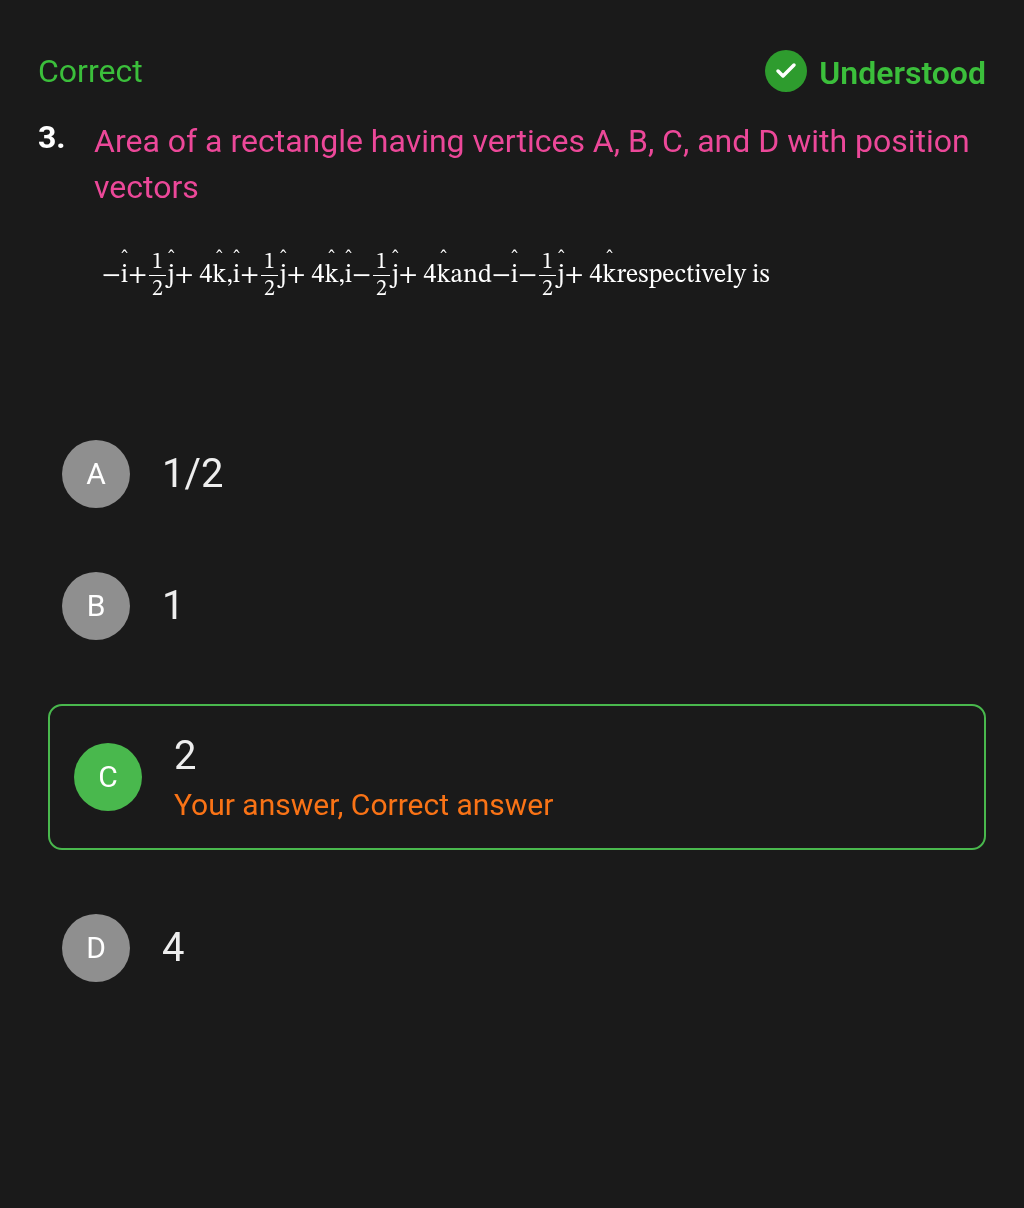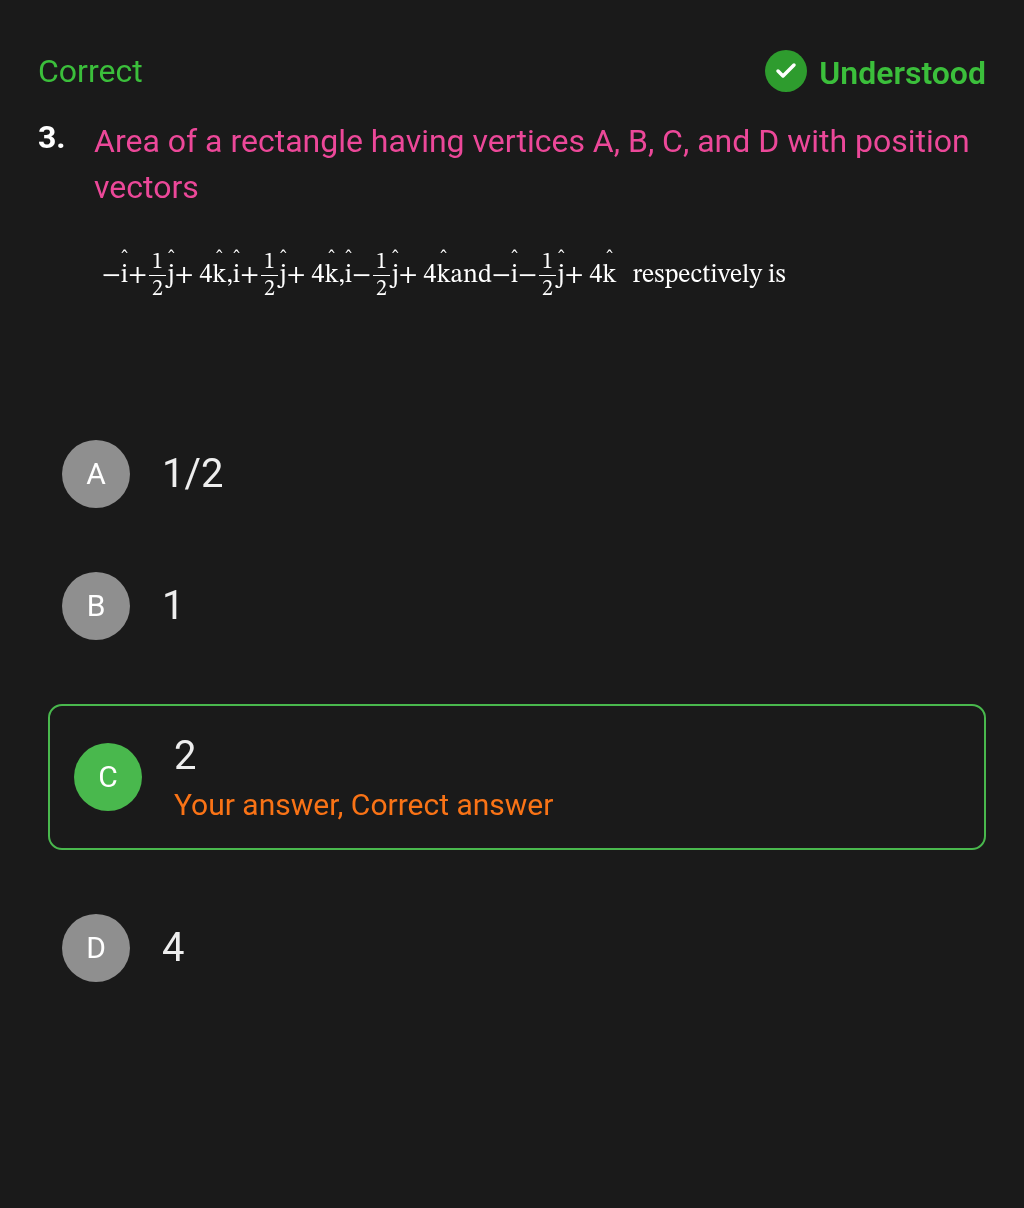--- a/index.html
+++ b/index.html
@@ -84,21 +84,21 @@
     display: inline-block;
   }
   .hat::after {
     content: "ˆ";
     position: absolute;
     top: -14px;
     left: 50%;
     transform: translateX(-50%);
     font-size: 22px;
   }
-  .eq-trail { font-family: "Cambria Math","STIX Two Math",serif; font-size: 26px; margin-left: 16px; }
+  .eq-trail { font-family: "Cambria Math","STIX Two Math",serif; font-size: 26px; margin-left: 0; }
   .options {
     display: flex;
     flex-direction: column;
     gap: 64px;
     margin-left: 10px;
   }
   .opt {
     display: flex;
     align-items: center;
     gap: 32px;

